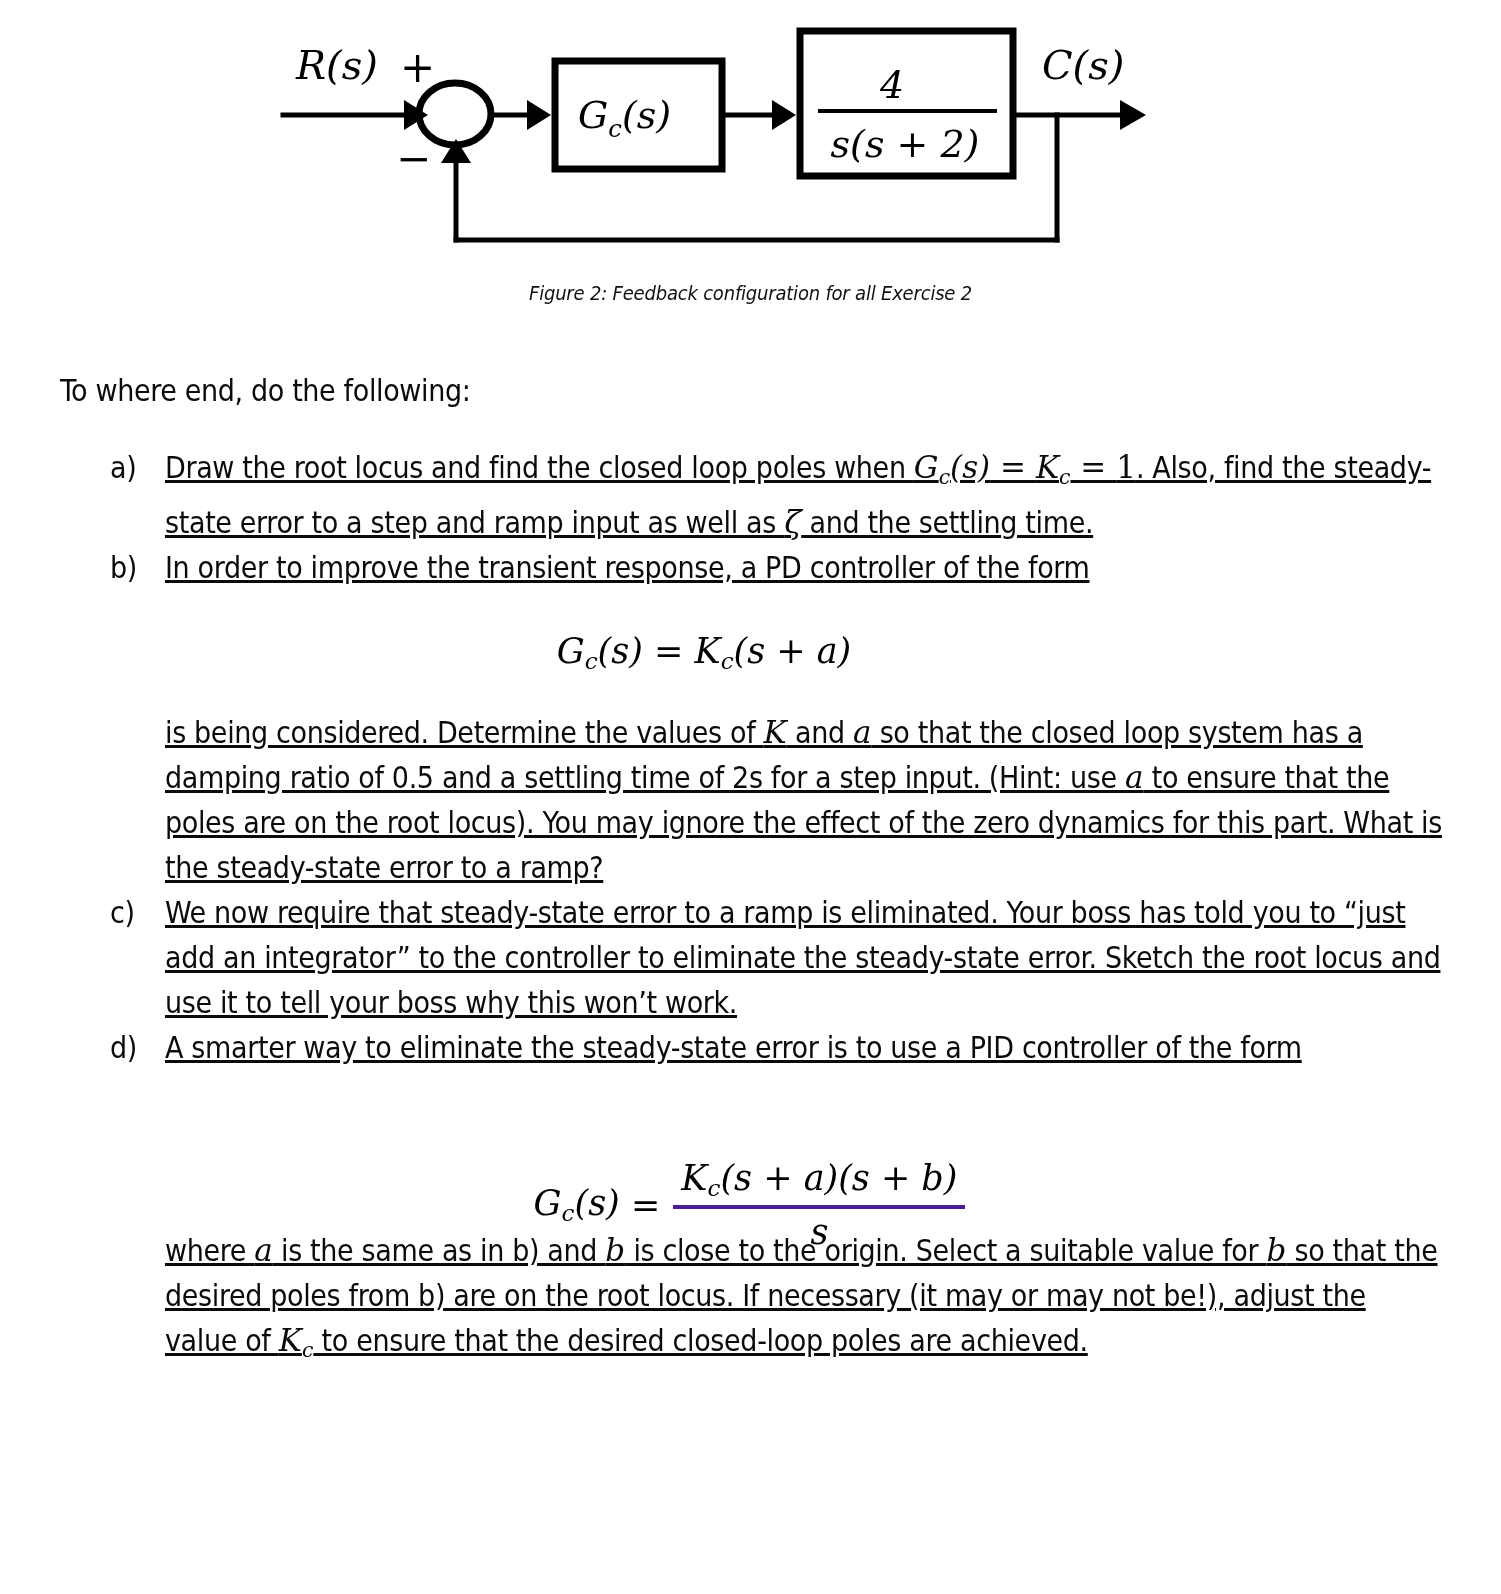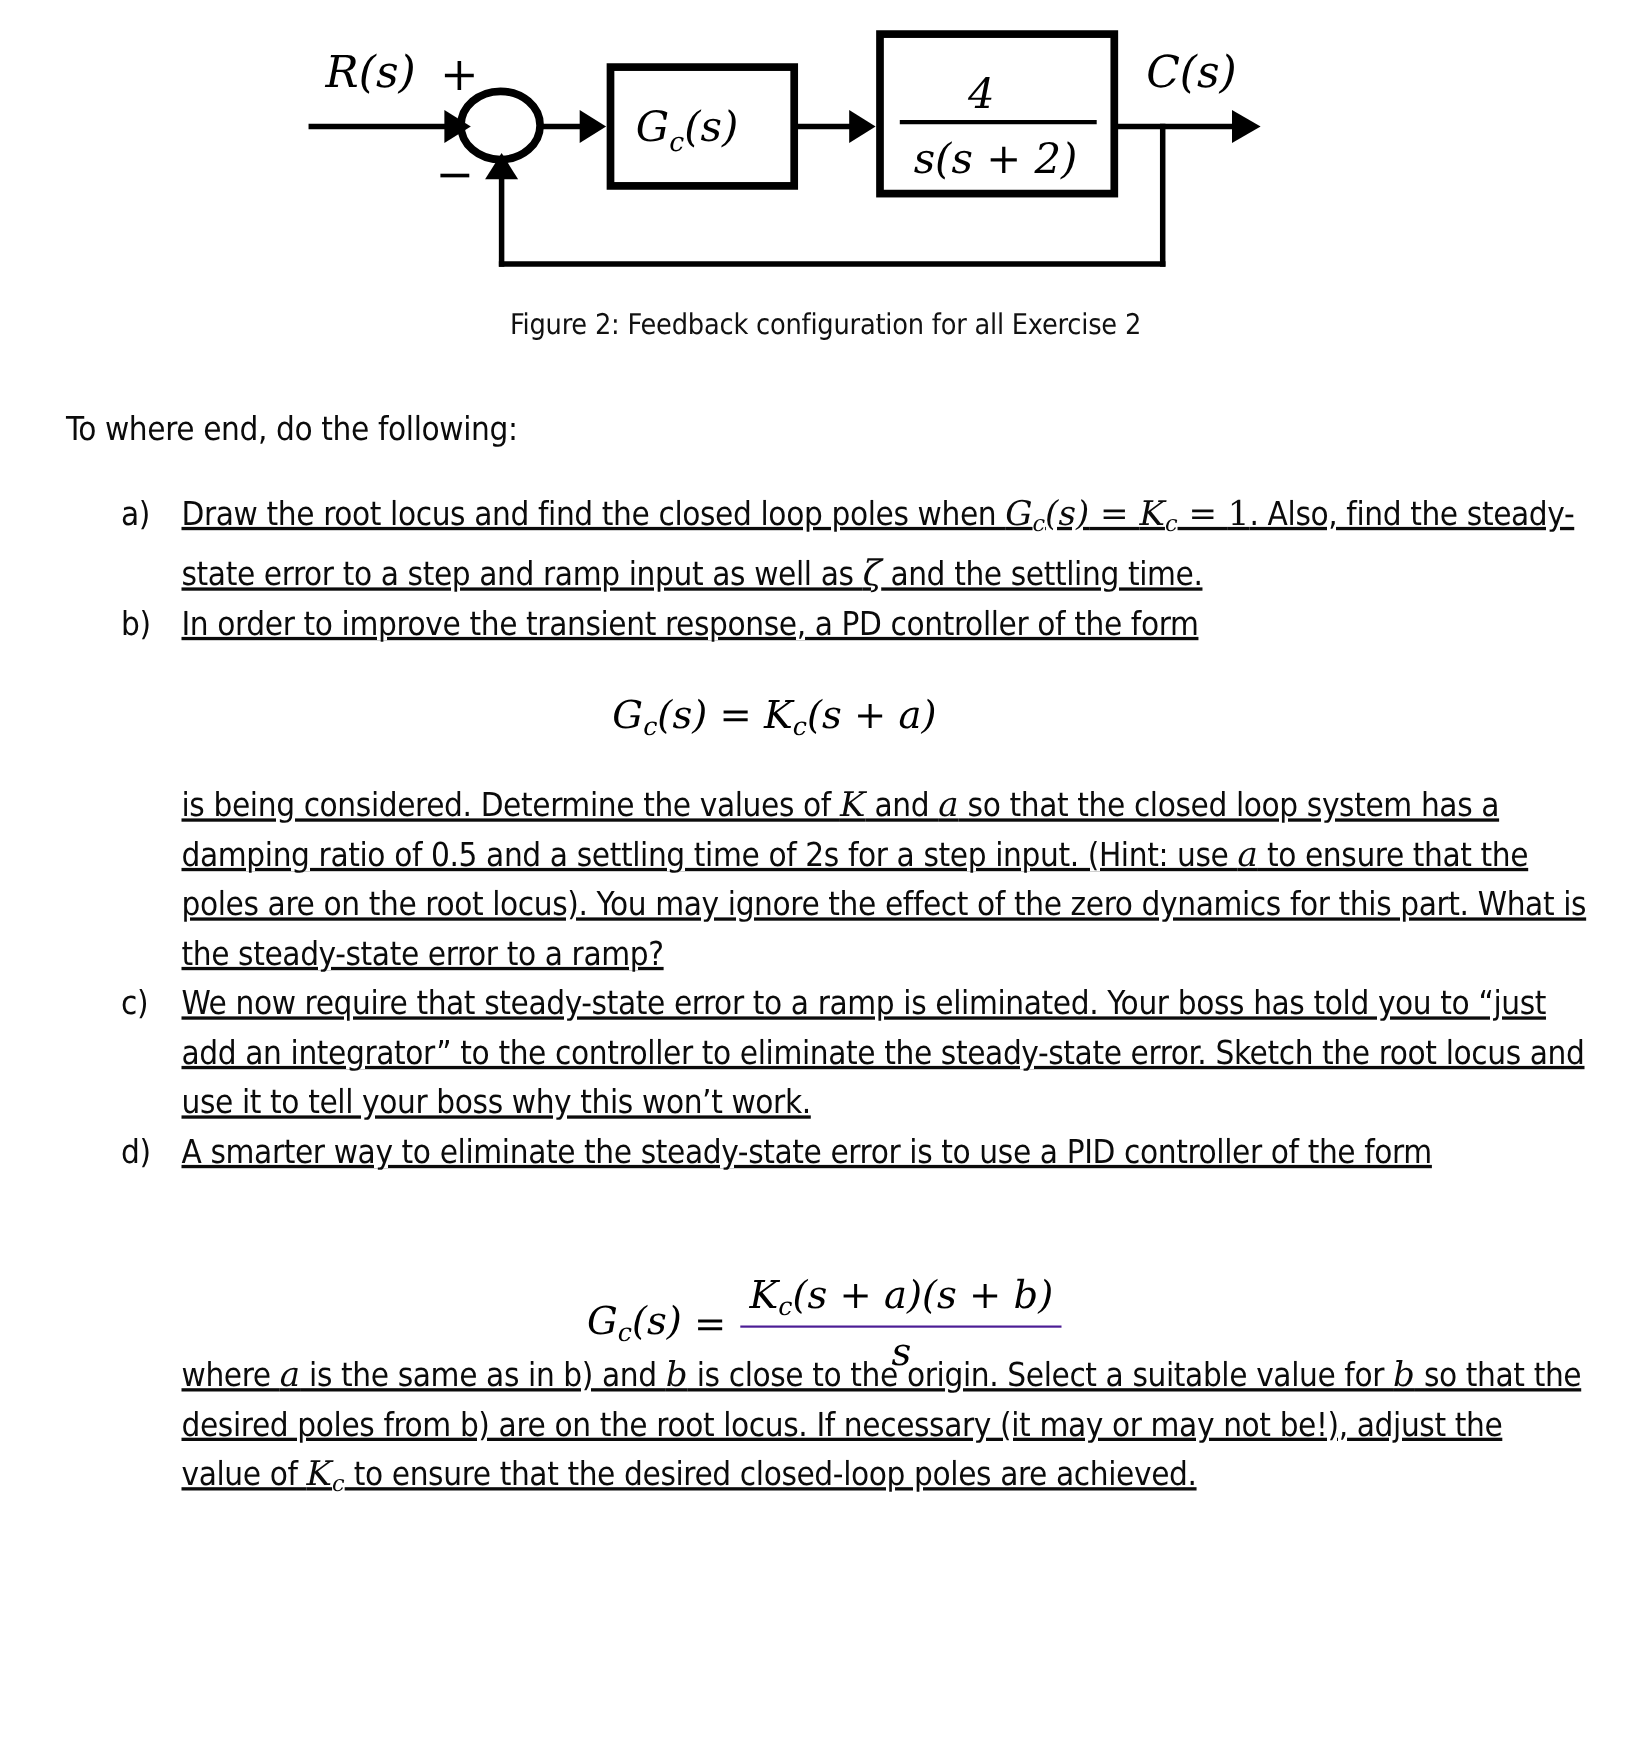--- a/index.html
+++ b/index.html
@@ -27,21 +27,22 @@
   }
   #figure-svg { display: block; }
 
   .fig-caption {
     position: absolute;
     left: 0;
     top: 281px;
     width: 1501px;
     text-align: center;
     font-family: "DejaVu Sans", sans-serif;
-    font-size: 26px;
+    font-style: italic;
+    font-size: 20px;
     font-stretch: condensed;
     letter-spacing: -0.2px;
     color: #111;
   }
 
   
   #doc-body {
     position: absolute;
     left: 60px;
     top: 368px;
@@ -120,21 +121,21 @@
   }
   .frac {
     display: inline-block;
     vertical-align: middle;
     text-align: center;
     margin: 0 2px;
   }
   .frac .num {
     display: block;
     padding: 0 8px 3px 8px;
-    border-bottom: 2px solid #4c1d95;
+    border-bottom: 4px solid #4c1d95;
     line-height: 1.15;
   }
   .frac .den {
     display: block;
     padding: 3px 8px 0 8px;
     line-height: 1.15;
   }
   .eq-lhs { vertical-align: middle; }
 
   

